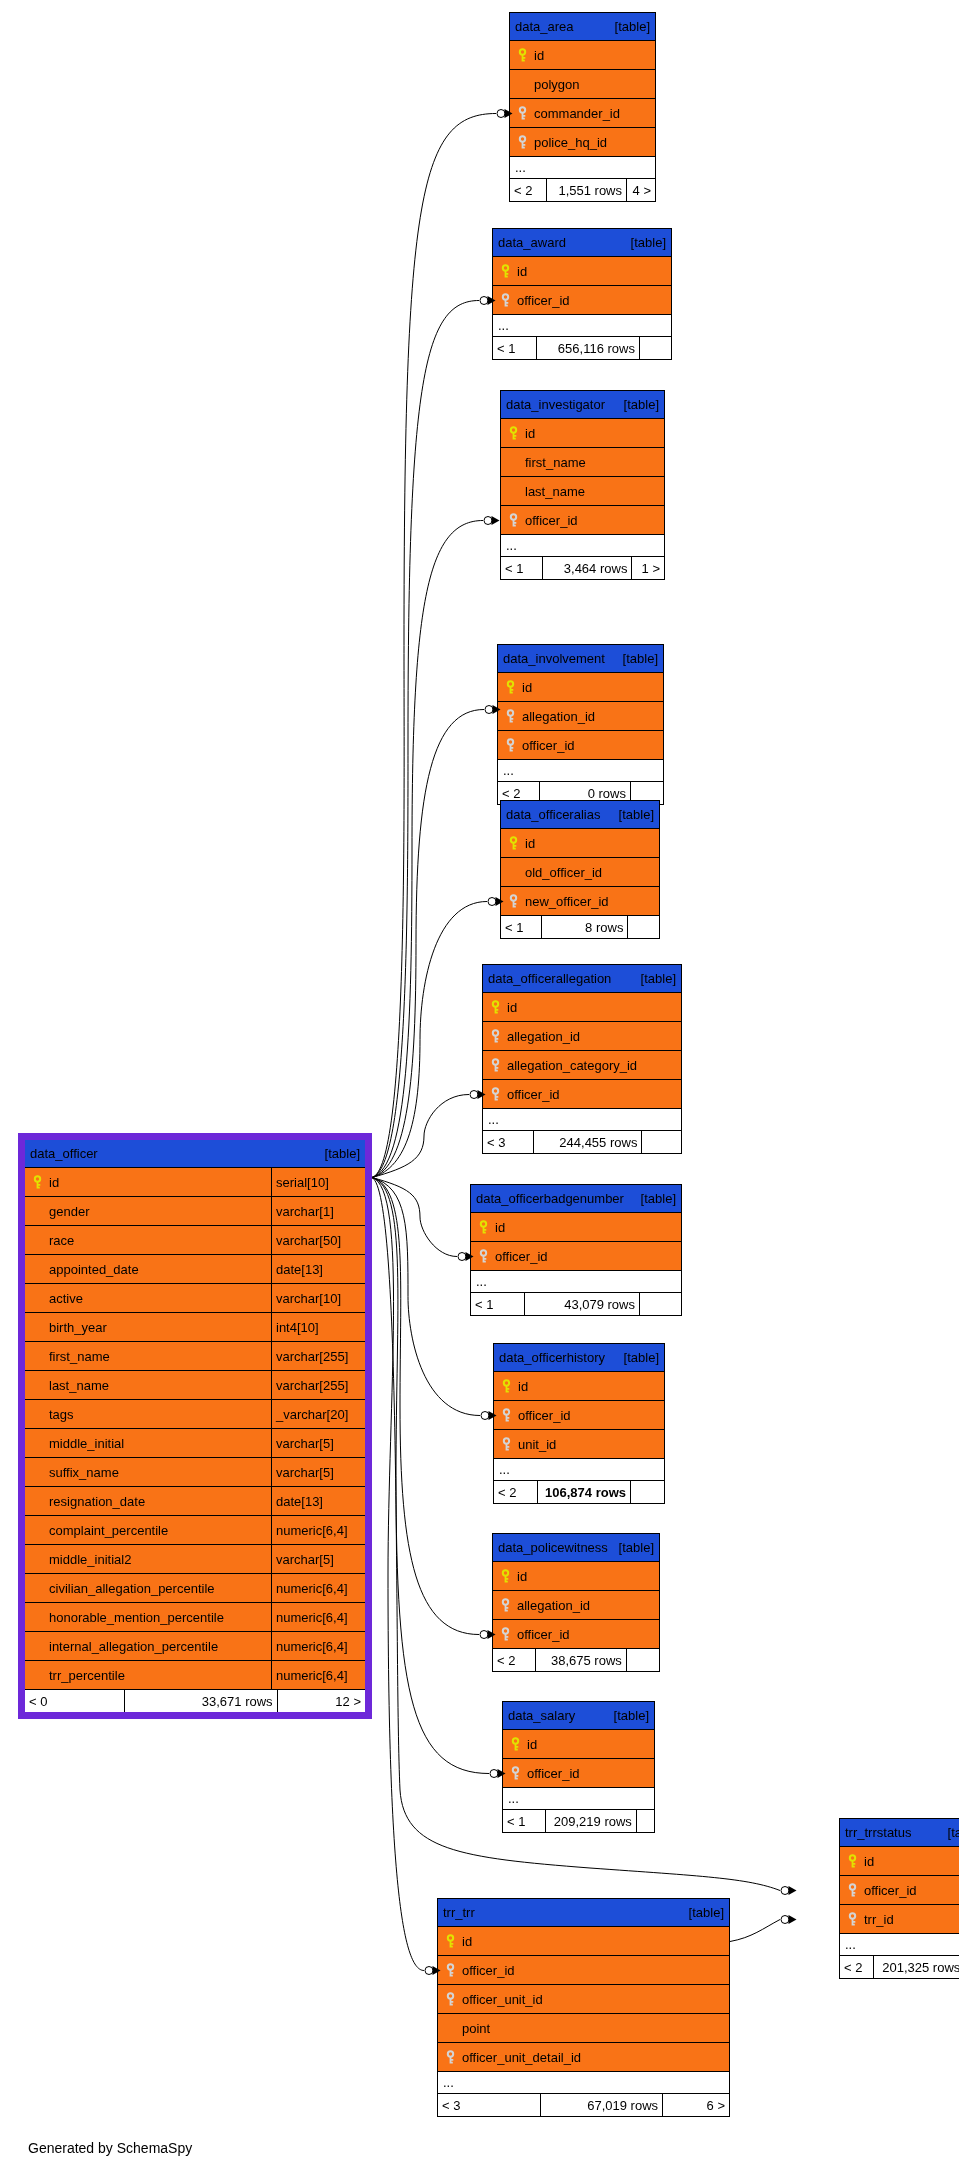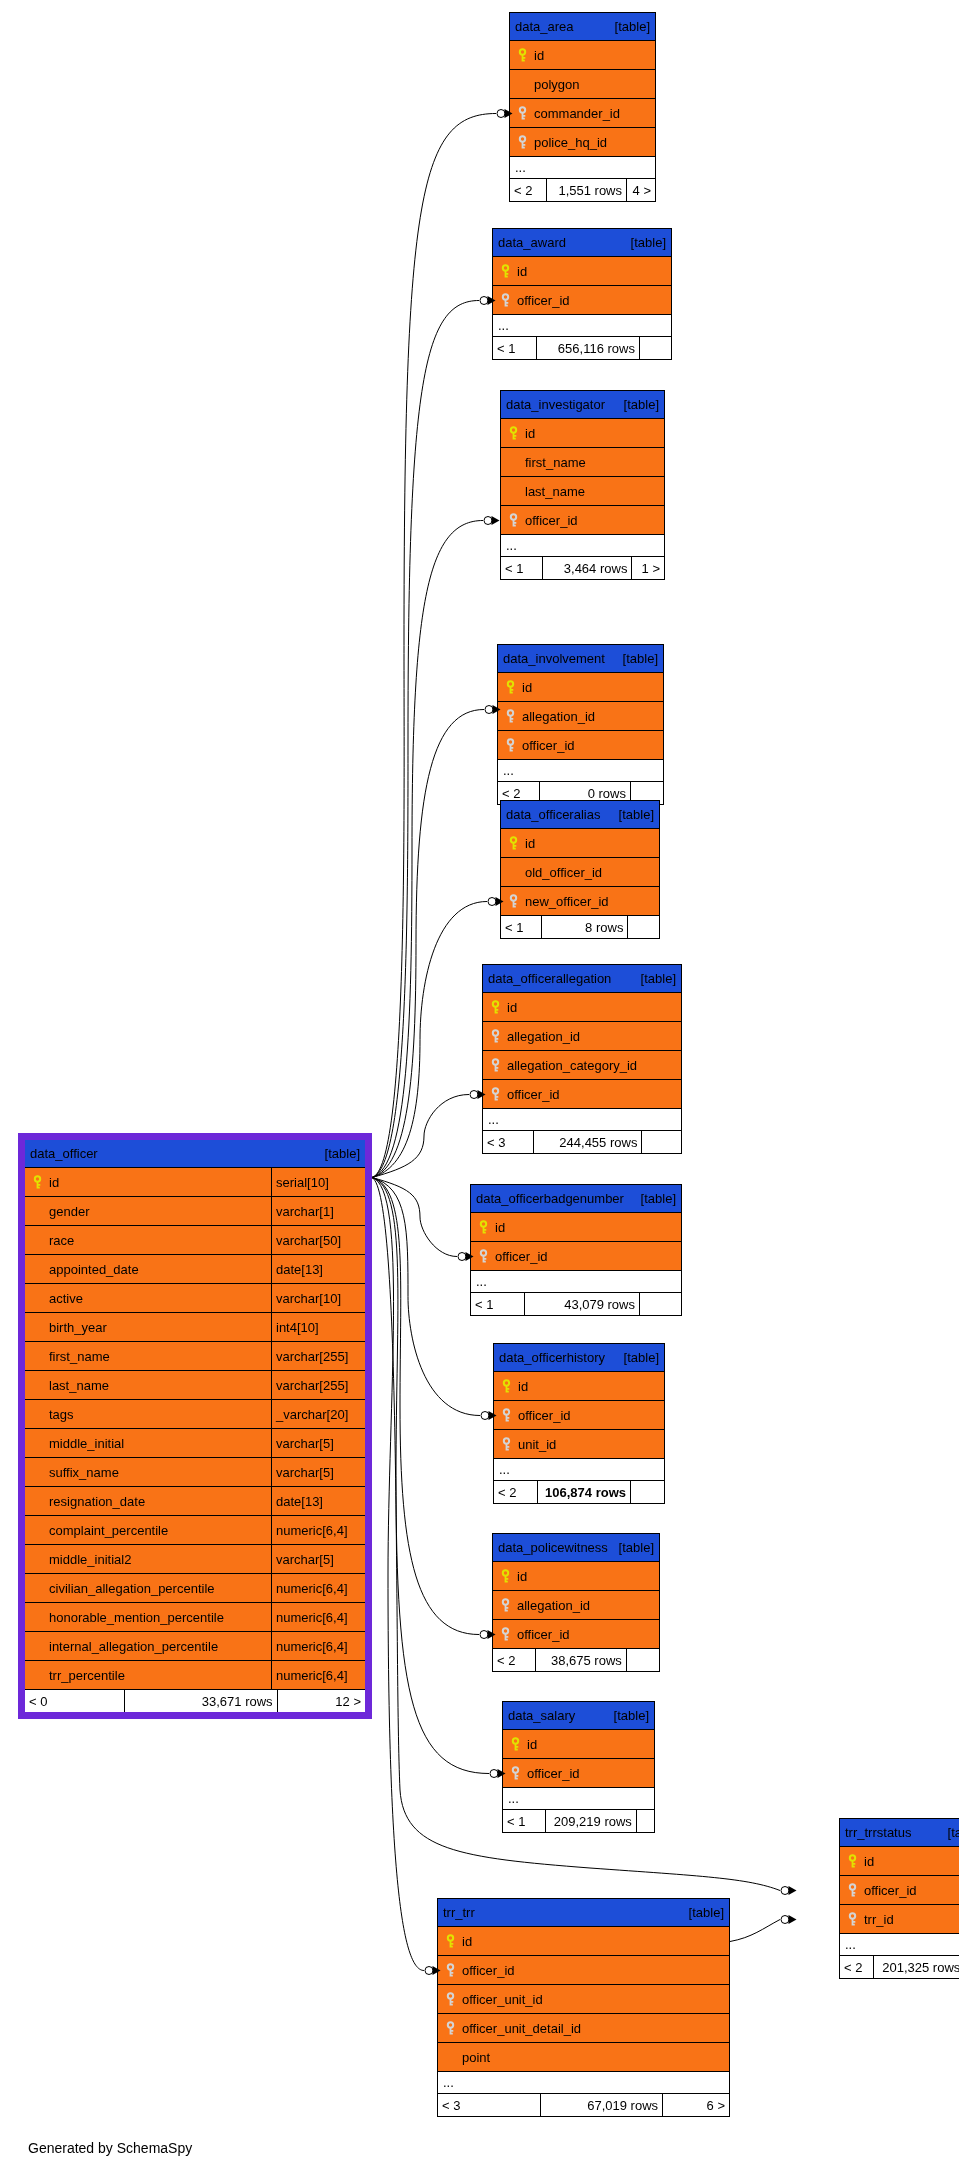--- a/index.html
+++ b/index.html
@@ -571,31 +571,31 @@
         <div class="row">
           <span class="keycell">
             <svg width="11" height="15" viewBox="0 0 11 15">
               <circle cx="5.5" cy="4" r="2.7" fill="none" stroke="#d4d4d4" stroke-width="2"></circle>
               <path d="M5.5 6.7 L5.5 13.5 M5.5 9.8 L8.3 9.8 M5.5 12.6 L7.8 12.6" stroke="#d4d4d4" stroke-width="1.8" fill="none"></path>
             </svg>
           </span>
           <span class="cname">officer_unit_id</span>
         </div>
         <div class="row">
+          <span class="keycell"></span>
+          <span class="cname">point</span>
+        </div>
+        <div class="row">
           <span class="keycell">
             <svg width="11" height="15" viewBox="0 0 11 15">
               <circle cx="5.5" cy="4" r="2.7" fill="none" stroke="#d4d4d4" stroke-width="2"></circle>
               <path d="M5.5 6.7 L5.5 13.5 M5.5 9.8 L8.3 9.8 M5.5 12.6 L7.8 12.6" stroke="#d4d4d4" stroke-width="1.8" fill="none"></path>
             </svg>
           </span>
           <span class="cname">officer_unit_detail_id</span>
-        </div>
-        <div class="row">
-          <span class="keycell"></span>
-          <span class="cname">point</span>
         </div>
         <div class="erow">...</div>
         <div class="frow">
           <span class="fc fc1" style="width: 35%;">&lt; 3</span>
           <span class="fc fc2" style="width: 42%;">67,019 rows</span>
           <span class="fc fc3" style="width: 23%;">6 &gt;</span>
         </div>
       </div>
     </div>
   <svg id="edges" width="959" height="2172">

